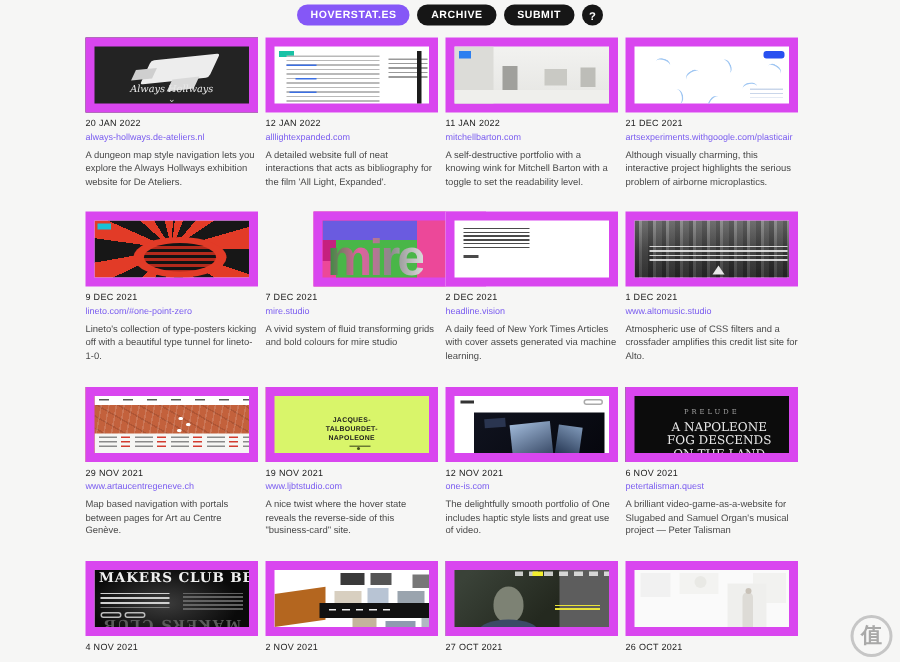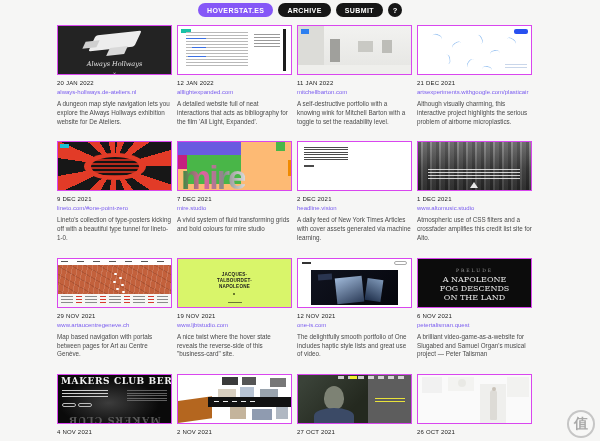--- a/index.html
+++ b/index.html
@@ -9,21 +9,21 @@
   
   .topbar{position:absolute;top:3px;left:0;width:100%;display:flex;justify-content:center;align-items:center;gap:5px;z-index:5;}
   .pill{height:14px;display:flex;align-items:center;padding:0 9px;border-radius:8px;font-size:7px;font-weight:bold;letter-spacing:.4px;color:#fff;cursor:pointer;}
   .pill.brand{background:#8557f7;}
   .pill.dark{background:#161616;}
   .help{width:14px;height:14px;border-radius:50%;background:#161616;color:#fff;font-size:7.5px;display:flex;align-items:center;justify-content:center;font-weight:bold;cursor:pointer;}
 
   
   .grid{position:absolute;left:57px;top:25px;display:grid;grid-template-columns:repeat(4,115px);column-gap:5px;row-gap:15px;}
   .card{width:115px;}
-  .thumb{position:relative;width:115px;height:50px;overflow:hidden;border:1px solid #d946ef;box-sizing:border-box;background:#fff;cursor:pointer;}
+  .thumb{position:relative;width:115px;height:50px;overflow:hidden;border:6px solid #d946ef;box-sizing:border-box;background:#fff;cursor:pointer;}
   .thumb>div{position:absolute;}
   .date{margin-top:5px;font-size:6px;line-height:7px;color:#222;letter-spacing:.2px;}
   .url{margin-top:2px;font-size:6px;line-height:7px;color:#7a5cf0;display:block;text-decoration:none;cursor:pointer;word-break:break-all;}
   .desc{margin-top:4px;font-size:6.3px;line-height:8.8px;color:#4a4a4a;}
 
   
   .t1{background:#232323;}
   .t1 .m1{left:34px;top:7px;width:46px;height:16px;background:#ededed;transform:skew(-25deg,-6deg);border-radius:2px;}
   .t1 .m2{left:50px;top:21px;width:18px;height:8px;background:#d9d9d9;transform:skew(-25deg,-6deg);}
   .t1 .m3{left:26px;top:15px;width:14px;height:7px;background:#cfcfcf;transform:skew(-25deg,-6deg);}
@@ -61,21 +61,21 @@
   .t4 .lbl{right:3px;top:3px;width:14px;height:5px;background:#2850f0;border-radius:2px;}
   .t4 .txt{right:4px;bottom:4px;width:22px;height:6px;background:repeating-linear-gradient(180deg,#c9d6ea 0 1px,transparent 1px 3px);}
 
   
   .t5{background:repeating-conic-gradient(from 6deg at 50% 50%,#e23b27 0deg 16deg,#171717 16deg 34deg);}
   .t5 .blob{left:26px;top:11px;width:62px;height:27px;background:#e23b27;border-radius:50%;}
   .t5 .sq{left:33px;top:15px;width:48px;height:19px;background:repeating-linear-gradient(180deg,#141414 0 2px,#b32a1c 2px 4px);border-radius:50%;}
   .t5 .chip{left:2px;top:2px;width:9px;height:4px;background:#19c2d6;}
 
   
-  .t6{background:#fdba74;}
+  .t6{background:#ec4899;margin-left:32px;}
   .t6 .indigo{left:0;top:0;width:63px;height:13px;background:#6a5be0;}
   .t6 .magS{left:0;top:13px;width:9px;height:14px;background:#c5207f;}
   .t6 .greenB{left:9px;top:13px;width:54px;height:29px;background:#49b648;}
   .t6 .greenTR{right:6px;top:0;width:9px;height:9px;background:#49b648;}
   .t6 .orange{right:0;top:18px;width:3px;height:16px;background:#f08a00;}
   .t6 .word{left:3px;bottom:-7px;font-weight:bold;font-size:34px;letter-spacing:-2px;background:linear-gradient(90deg,#2f8f3a,#e35fa0,#8a8a8a,#d8d8d8);-webkit-background-clip:text;background-clip:text;color:transparent;}
 
   
   .t7 .para{left:6px;top:5px;width:44px;height:14px;background:repeating-linear-gradient(180deg,#4a4a4a 0 1px,transparent 1px 2.5px);}
   .t7 .para2{left:6px;top:23px;width:10px;height:2px;background:#4a4a4a;}

